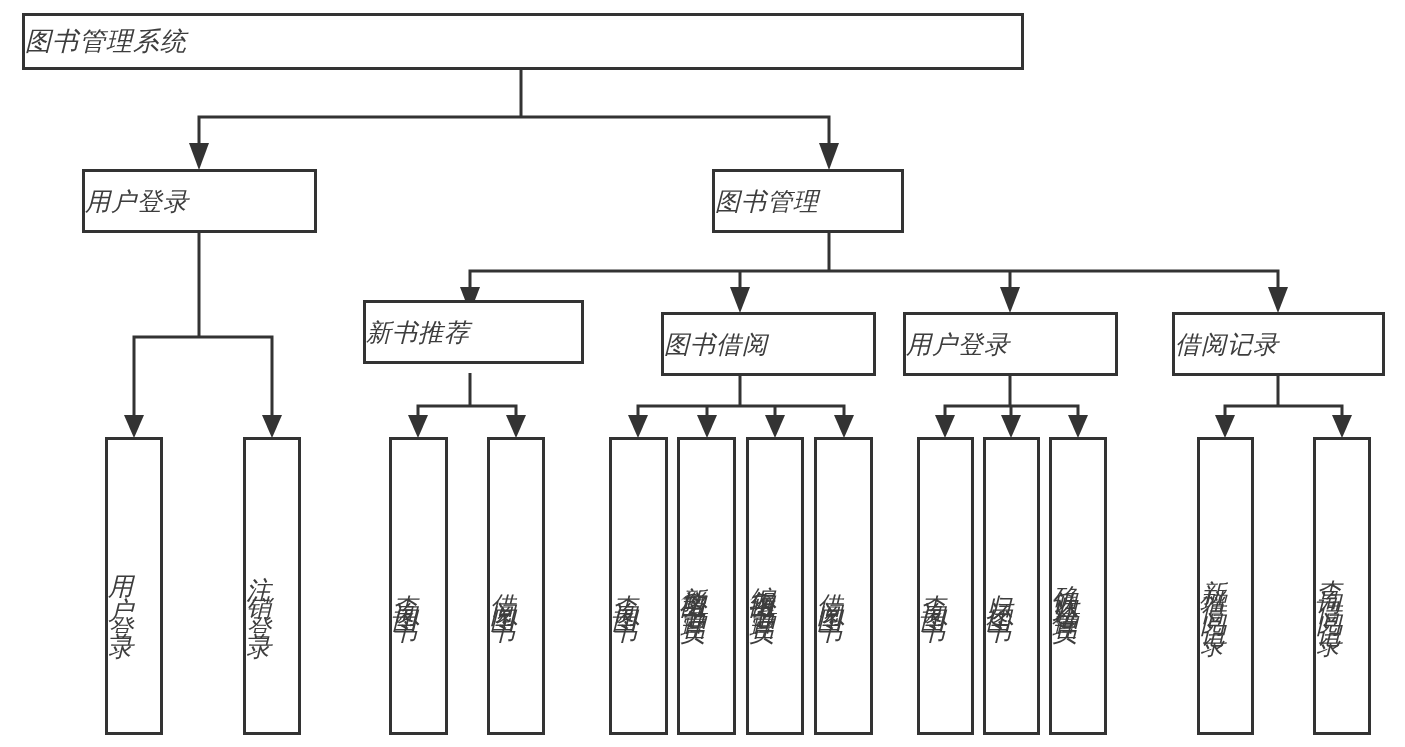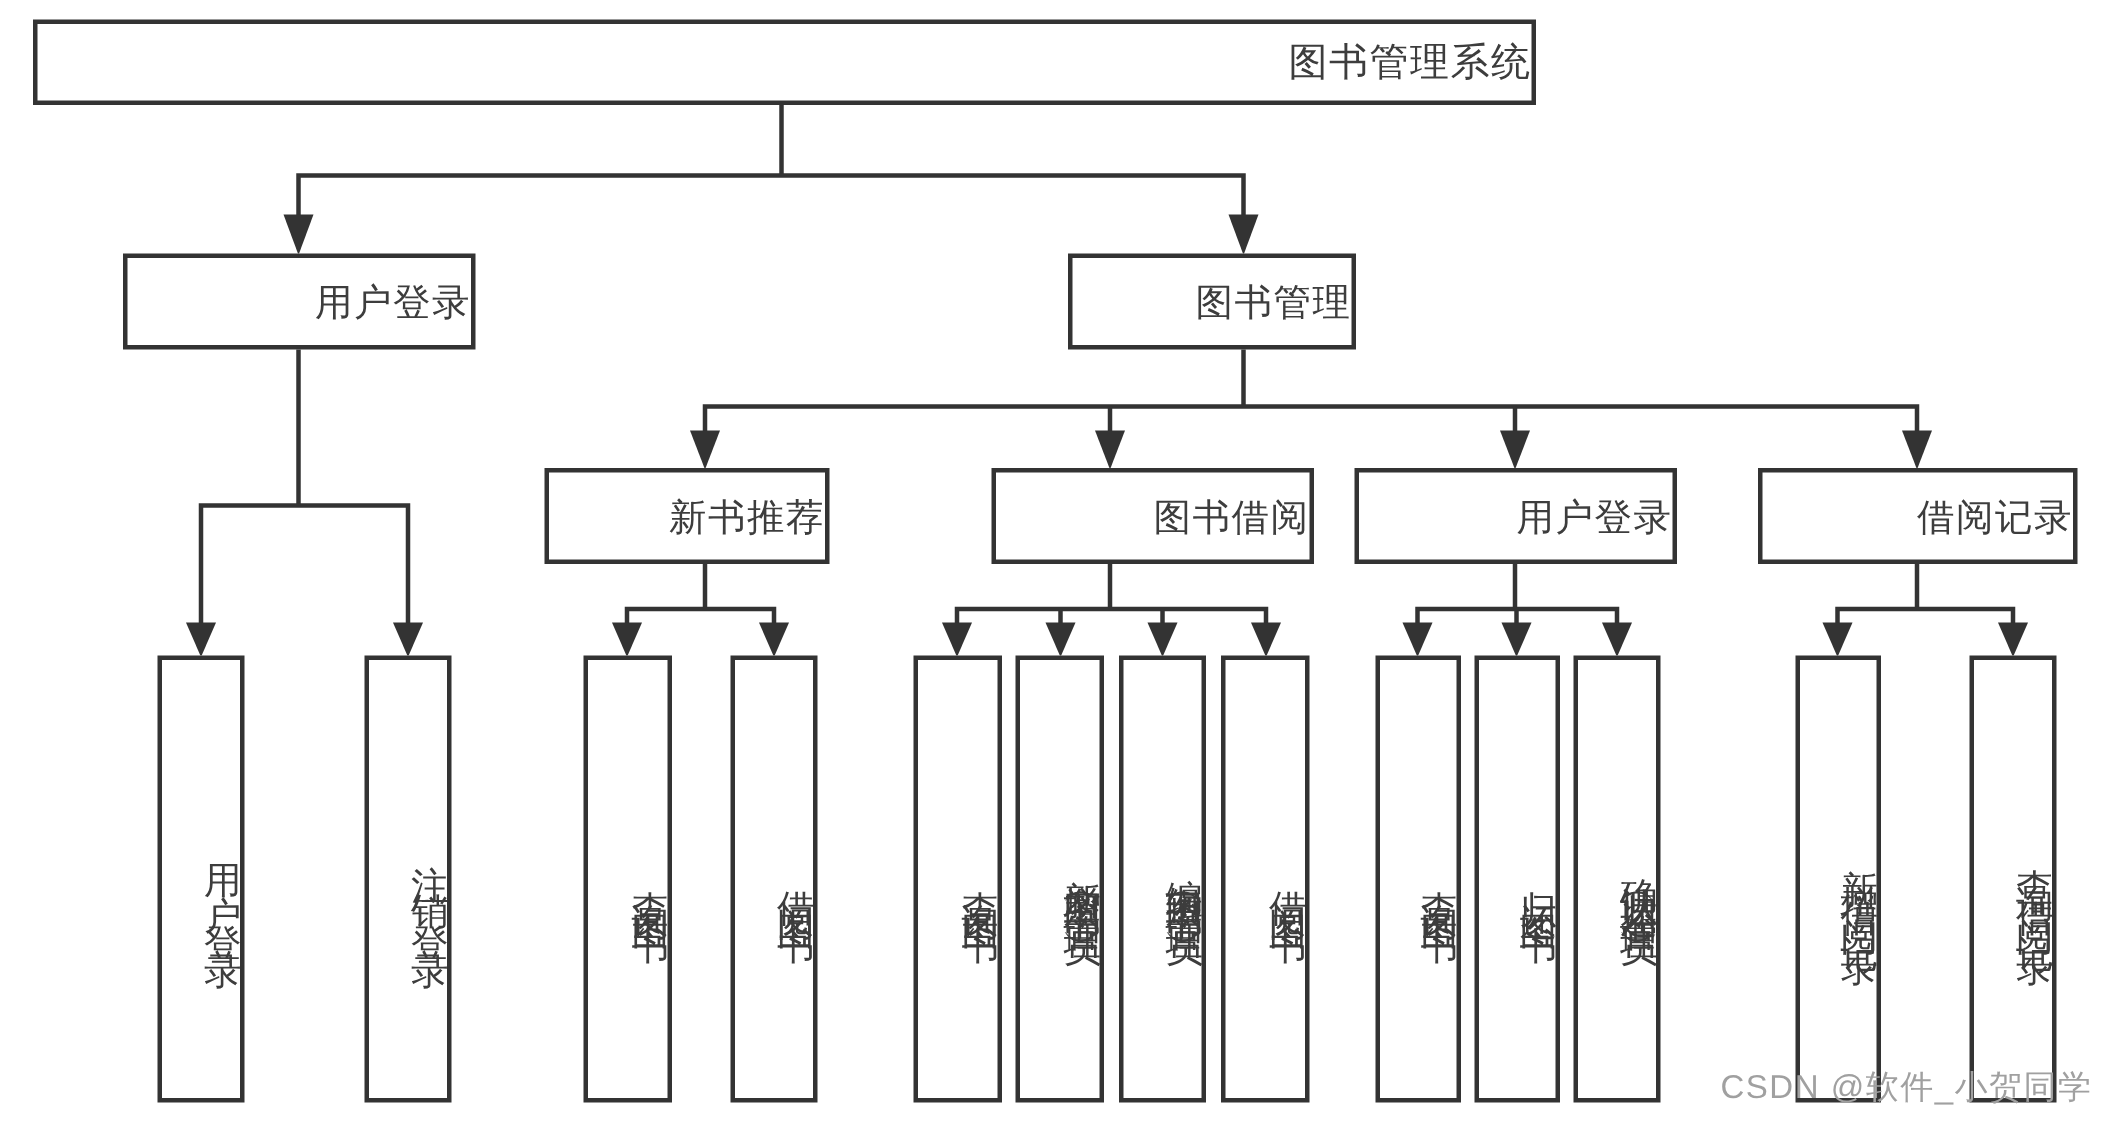--- a/index.html
+++ b/index.html
@@ -16,22 +16,23 @@
     left: 0; top: 0;
     width: 1405px; height: 747px;
   }
   .node {
     position: absolute;
     box-sizing: border-box;
     border: 3px solid #333333;
     background: #ffffff;
     display: flex;
     align-items: center;
-    justify-content: flex-end;
+    justify-content: flex-start;
     color: #3d3d3d;
+    font-style: italic;
   }
   .hnode span {
     font-size: 25px;
     letter-spacing: 1px;
     color: #3d3d3d;
     white-space: nowrap;
   }
   .root-node span { font-size: 26px; }
   .vnode { top: 437px; height: 298px; }
   .vnode span {
@@ -120,21 +121,21 @@
     <span>图书管理系统</span>
   </div>
 
   <div class="node hnode" style="left:82px;top:169px;width:235px;height:64px">
     <span>用户登录</span>
   </div>
   <div class="node hnode" style="left:712px;top:169px;width:192px;height:64px">
     <span>图书管理</span>
   </div>
 
-  <div class="node hnode" style="left:363px;top:312px;width:190px;height:64px">
+  <div class="node hnode" style="left:363px;top:300px;width:221px;height:64px">
     <span>新书推荐</span>
   </div>
   <div class="node hnode" style="left:661px;top:312px;width:215px;height:64px">
     <span>图书借阅</span>
   </div>
   <div class="node hnode" style="left:903px;top:312px;width:215px;height:64px">
     <span>用户登录</span>
   </div>
   <div class="node hnode" style="left:1172px;top:312px;width:213px;height:64px">
     <span>借阅记录</span>
@@ -177,15 +178,14 @@
     <span>确认归还（管理员）</span>
   </div>
 
   <div class="node vnode ls-mid" style="left:1197px;width:57px">
     <span>新增借阅记录</span>
   </div>
   <div class="node vnode ls-mid" style="left:1313px;width:58px">
     <span>查询借阅记录</span>
   </div>
 
-  <div id="watermark">CSDN @软件_小贺同学</div>
 
 </div>
 
 </body></html>

